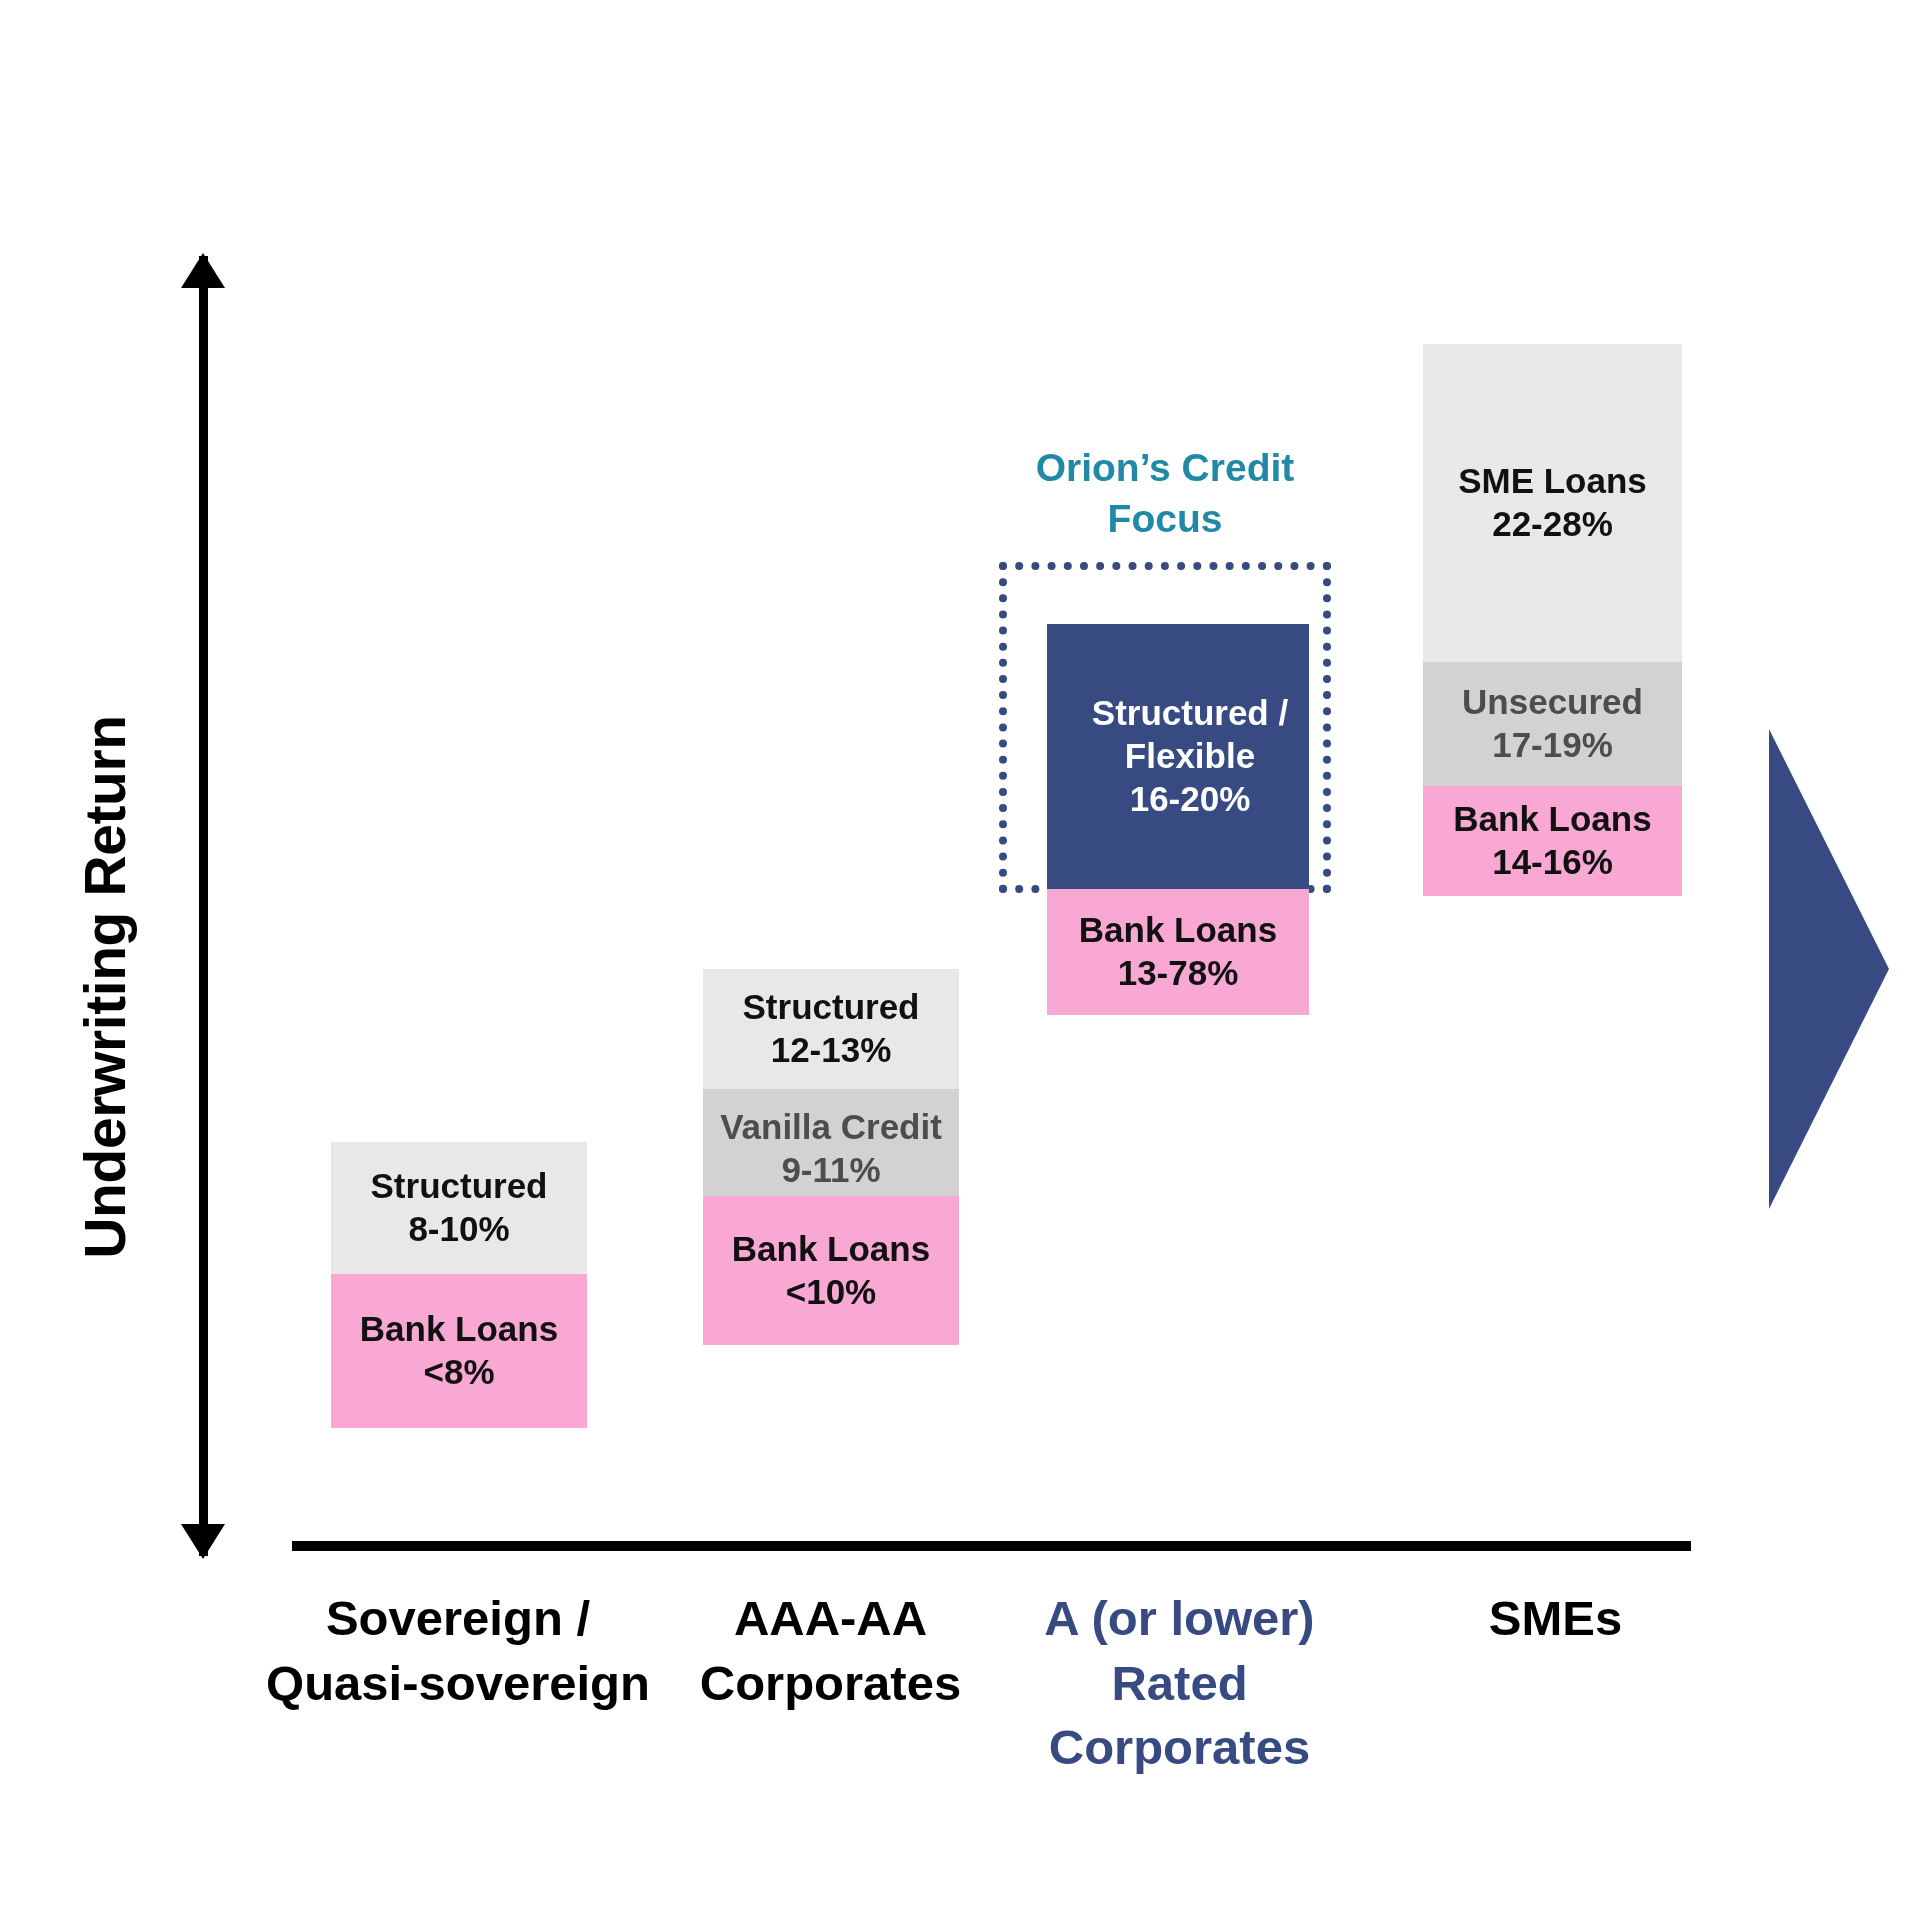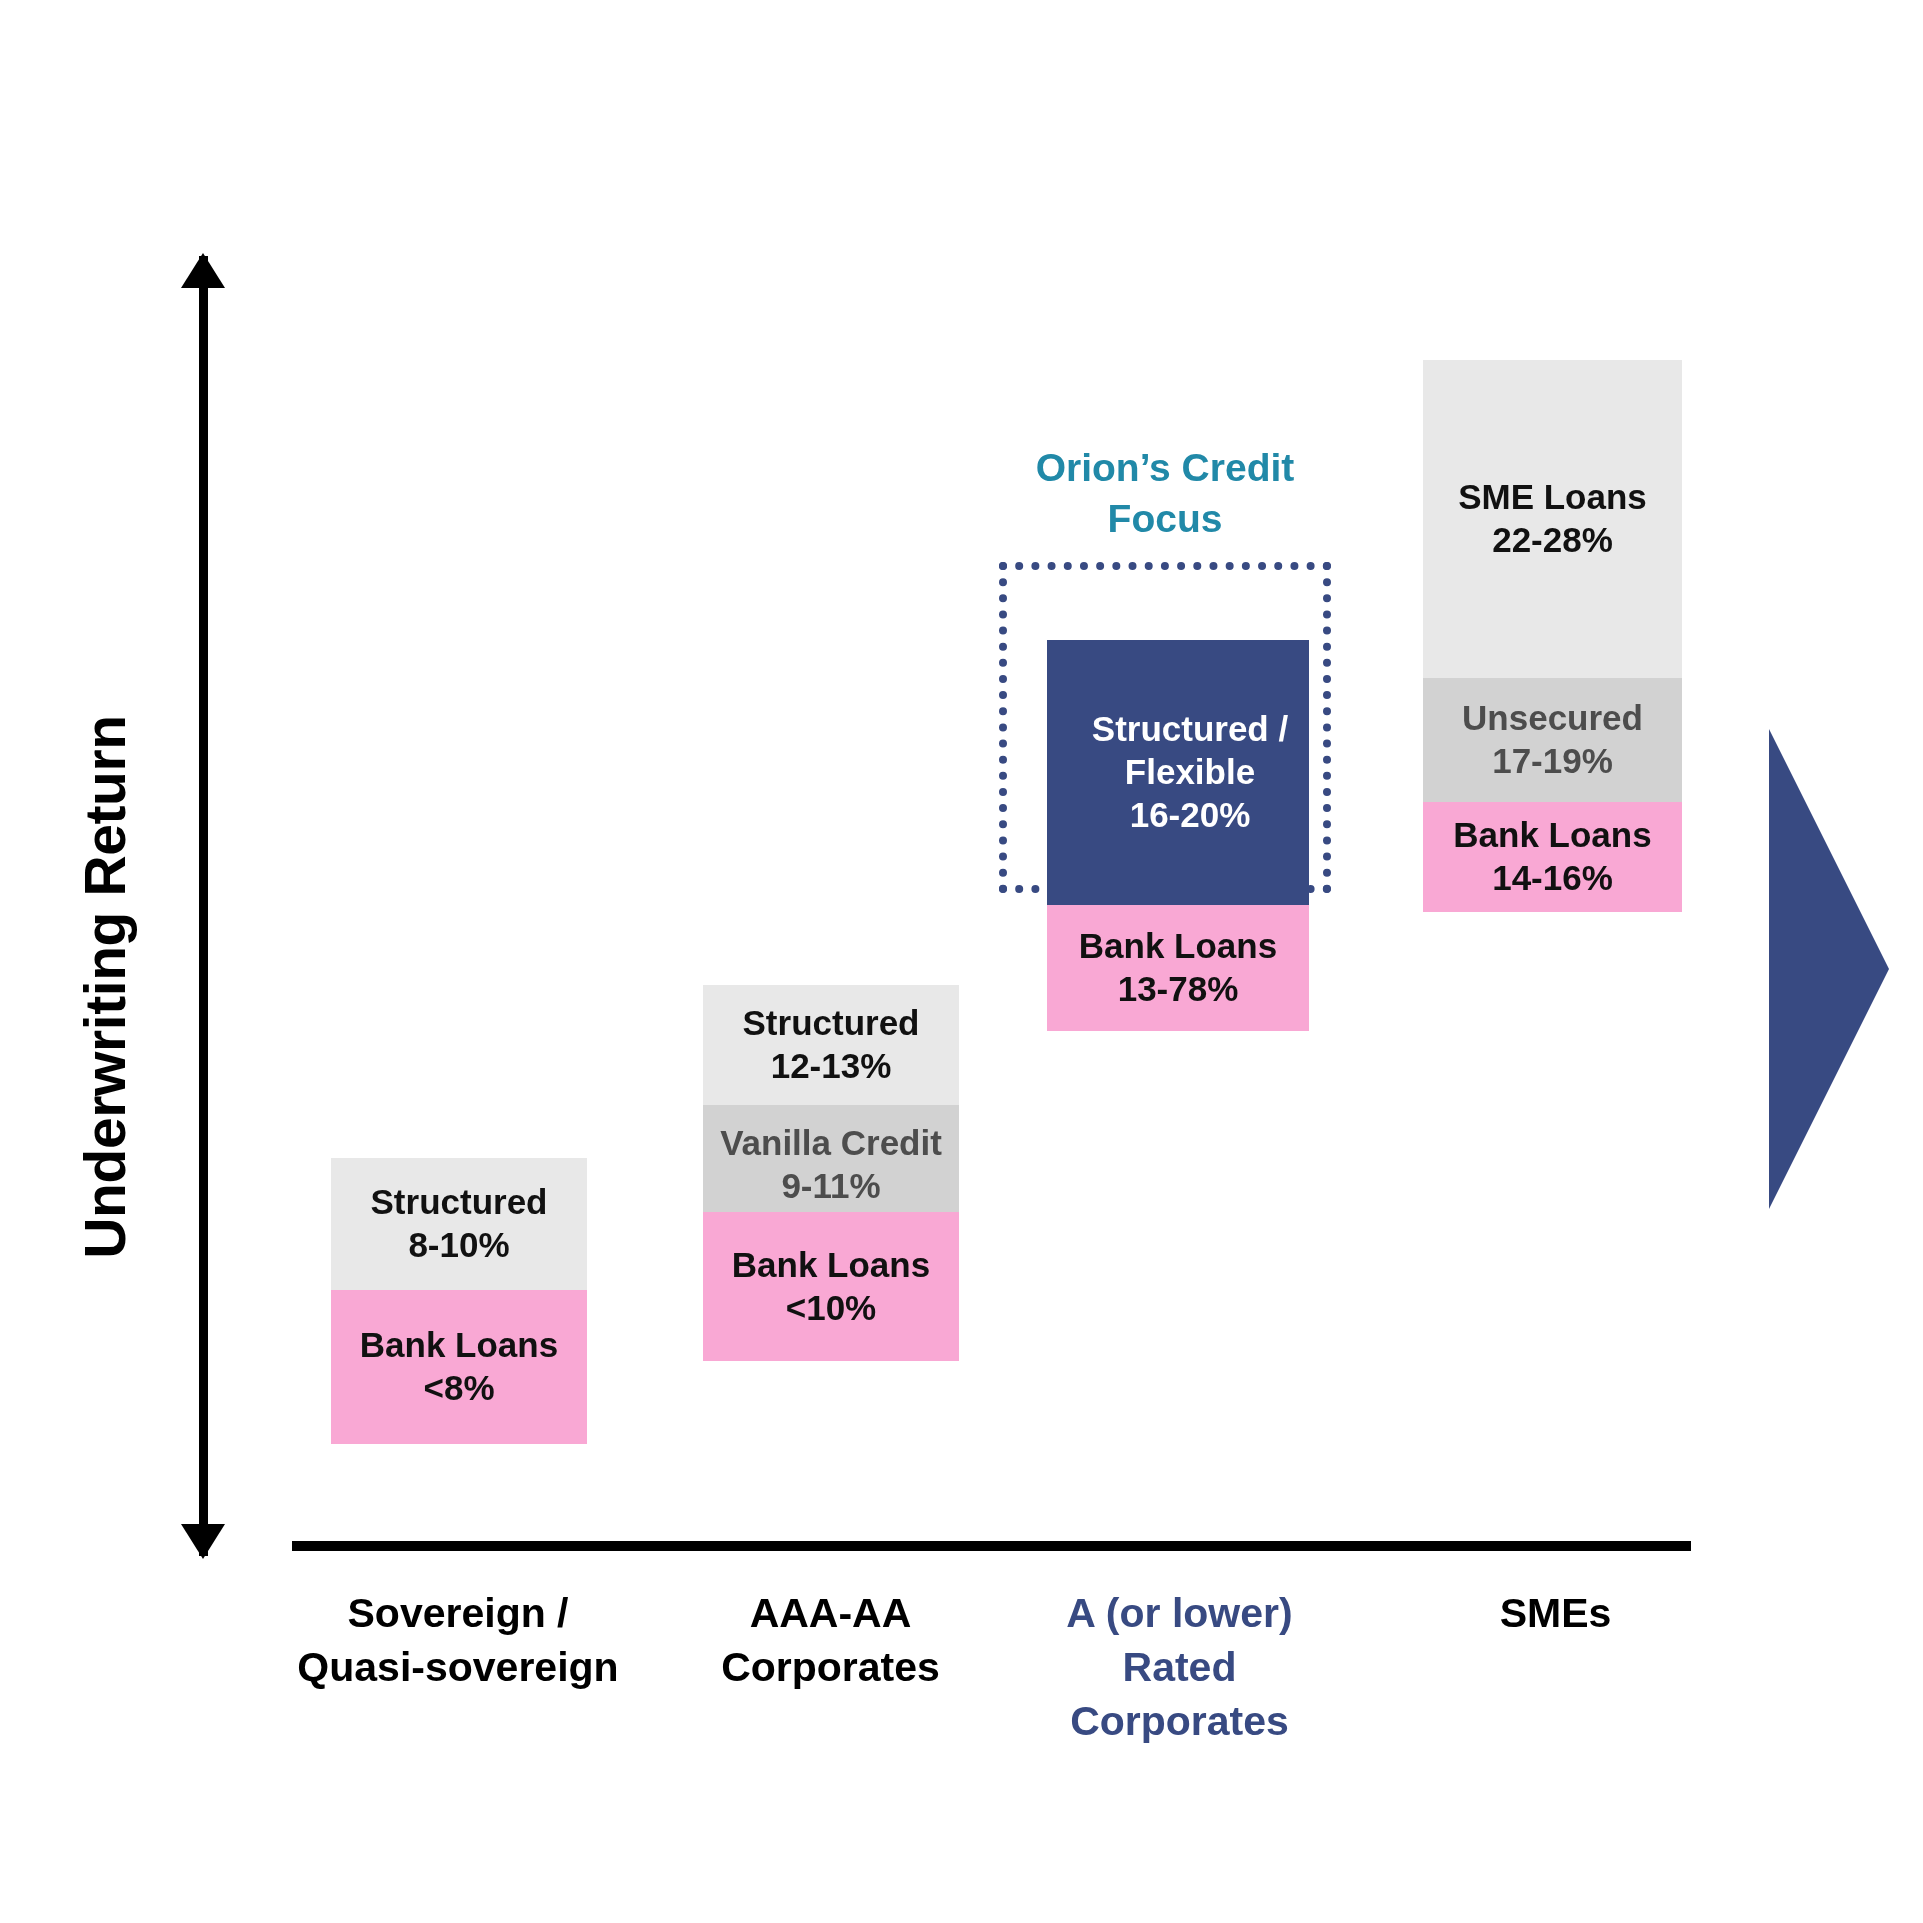--- a/index.html
+++ b/index.html
@@ -91,21 +91,20 @@
     left: 0;
     box-sizing: border-box;
     display: flex;
     flex-direction: column;
     align-items: center;
     justify-content: center;
     text-align: center;
     line-height: 1.22;
     font-weight: 700;
     font-size: 35px;
-    margin-top: 16px;
   }
   .block .b-name, .block .b-val { display: block; }
 
   .tone-light  { background: #E8E8E8; color: #111111; }
   .tone-mid    { background: #D2D2D2; color: #4D4D4D; }
   .tone-dark   { background: #f9a8d4; color: #111111; }
   .tone-navy   { background: #384A82; color: #FFFFFF; }
 
   
   #focus-caption {
@@ -129,21 +128,21 @@
     box-sizing: border-box;
     background: transparent;
     pointer-events: none;
   }
 
   
   .cat-label {
     position: absolute;
     top: 1586px;
     text-align: center;
-    font-size: 41px;
+    font-size: 49px;
     font-weight: 700;
     line-height: 1.32;
     color: #000000;
   }
   .cat-label.accent { color: #384A82; }
 
   
   #direction-arrow {
     position: absolute;
     left: 1769px;

